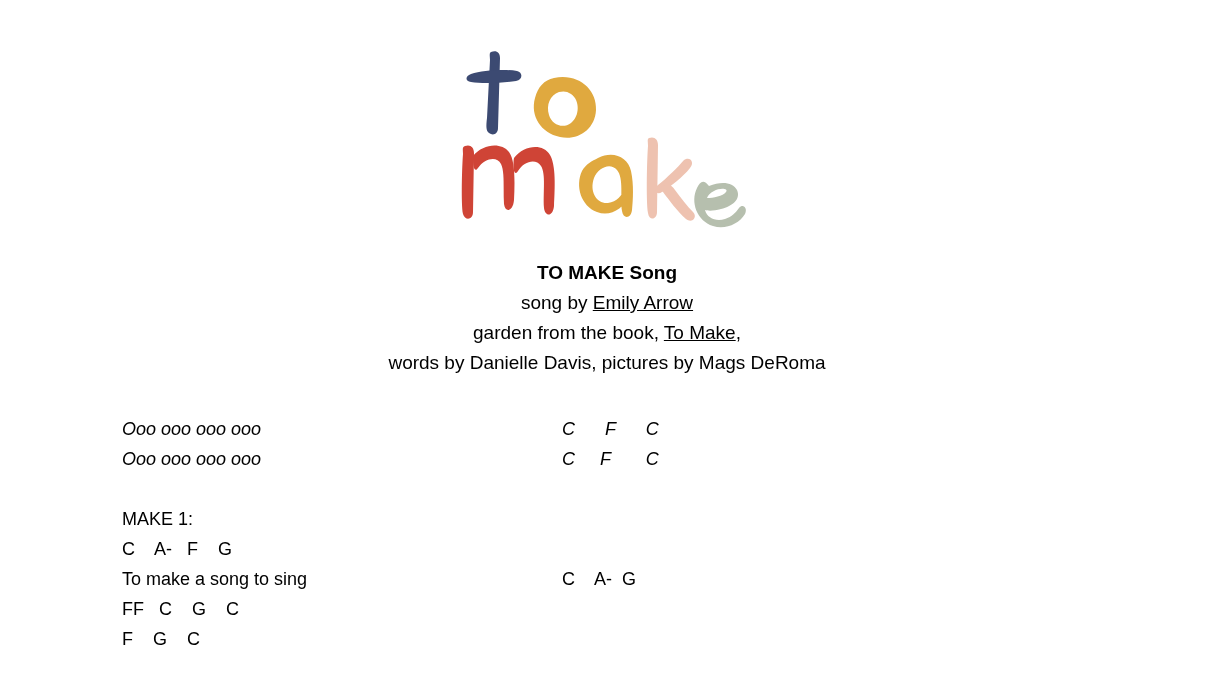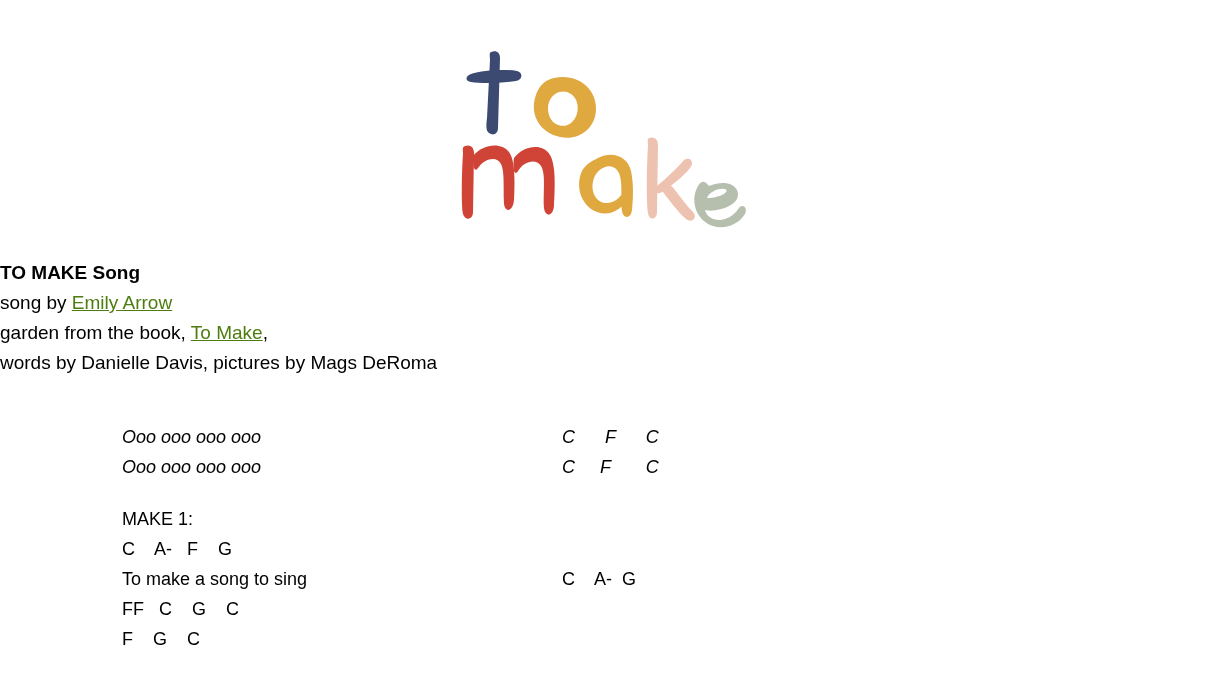--- a/index.html
+++ b/index.html
@@ -24,35 +24,35 @@
   }
   .logo-svg {
     position: absolute;
     left: 50%;
     transform: translateX(-50%);
     top: 40px;
   }
 
   
   .title-block {
-    text-align: left;
+    text-align: center;
     margin-top: 8px;
   }
   .title-line {
     font-size: 19px;
     line-height: 30px;
     color: #000;
   }
   .song-title {
     font-weight: bold;
     font-size: 19px;
     line-height: 30px;
   }
   .link {
-    color: #4d7c0f;
+    color: #000000;
     text-decoration: underline;
     cursor: pointer;
   }
 
   
   .sheet {
     margin-top: 36px;
     padding-left: 122px;
     font-size: 18px;
     line-height: 30px;
@@ -65,21 +65,21 @@
   .lyric {
     width: 440px;
     flex: 0 0 440px;
     white-space: pre;
   }
   .chords {
     flex: 1 1 auto;
     white-space: pre;
     font-family: "Liberation Sans", sans-serif;
   }
-  .ital { font-style: italic; margin-top: 8px; }
+  .ital { font-style: italic; }
   .spacer { height: 30px; }
   .section-label { height: 30px; }
 </style>
 </head>
 <body>
 
 <div class="logo-wrap">
   <svg class="logo-svg" width="300" height="200" viewBox="0 0 300 200">
 
     <g>

